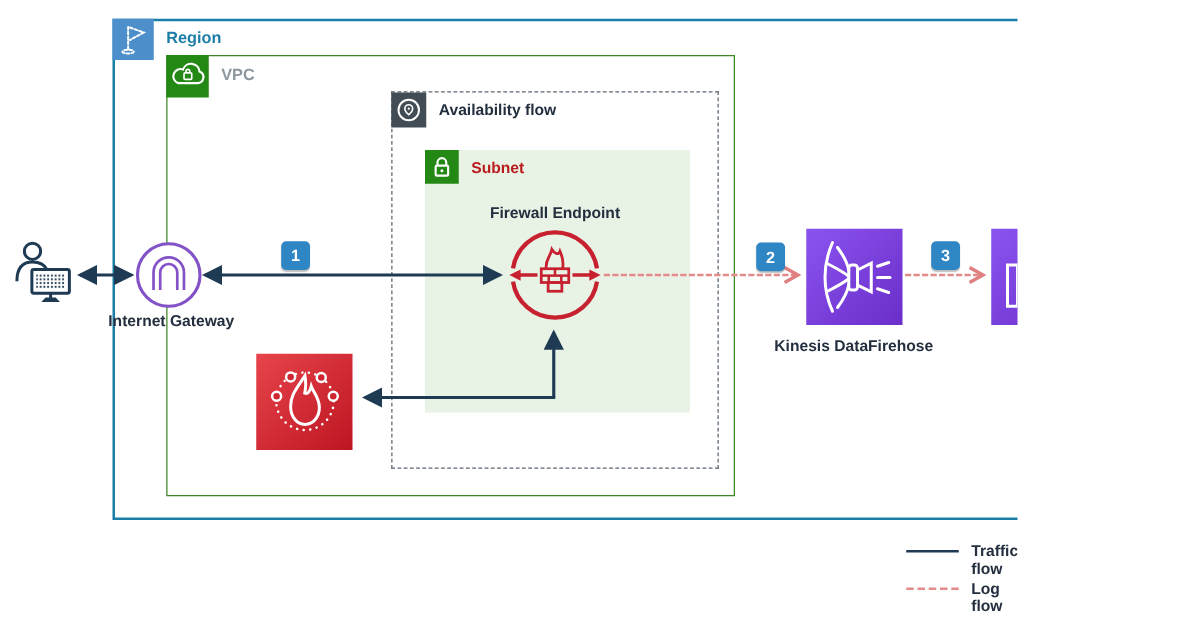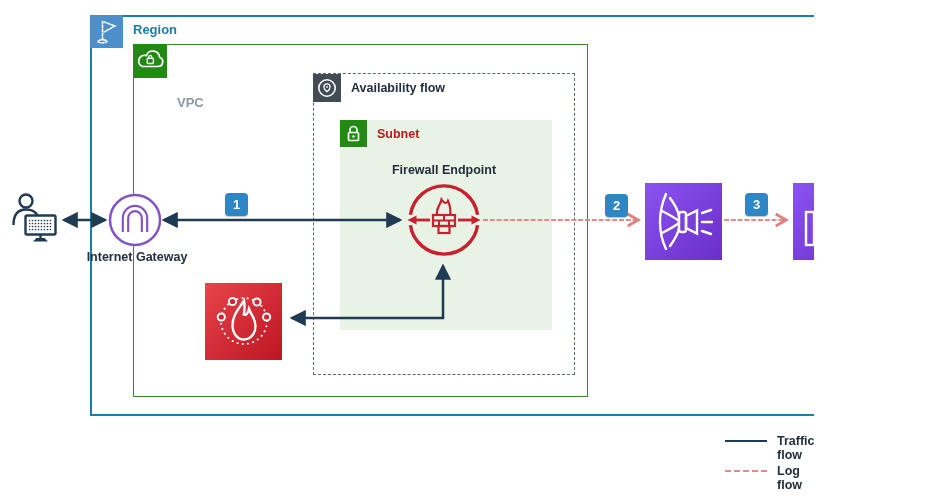--- a/index.html
+++ b/index.html
@@ -39,21 +39,21 @@
   <div class="lbl" style="left:133px;top:23px;color:#1B7EA6;font-size:13px;">Region</div>
 
   <div class="abs vpc-box" style="left:133px;top:44px;width:453px;height:351px;"></div>
   <div class="iconbox" style="left:133px;top:44px;width:34px;height:34px;background:#248814;">
     <svg width="34" height="34" viewBox="0 0 34 34">
       <path d="M9.5,22.5 h15.5 a4.8,4.8 0 0 0 1.6,-9.3 a6.8,6.8 0 0 0 -13.2,-1.6 a4.7,4.7 0 0 0 -3.9,10.9" stroke="#fff" stroke-width="1.7" fill="none" stroke-linecap="round"></path>
       <rect x="14.2" y="14.3" width="6.2" height="5.2" rx="0.8" stroke="#fff" stroke-width="1.3" fill="none"></rect>
       <path d="M15.8,14.3 v-1.3 a1.5,1.5 0 0 1 3,0 v1.3" stroke="#fff" stroke-width="1.3" fill="none"></path>
     </svg>
   </div>
-  <div class="lbl" style="left:177px;top:53px;color:#8C979E;font-size:13px;margin-top:43px;">VPC</div>
+  <div class="lbl" style="left:177px;top:53px;color:#8C979E;font-size:13px;">VPC</div>
 
   <div class="abs az-box" style="left:313px;top:73px;width:260px;height:300px;"></div>
   <div class="iconbox" style="left:313px;top:74px;width:28px;height:28px;background:#424C55;">
     <svg width="28" height="28" viewBox="0 0 28 28">
       <circle cx="14" cy="14" r="8.2" stroke="#fff" stroke-width="1.6" fill="none"></circle>
       <path d="M14,9.8 a3.1,3.1 0 0 1 3.1,3.1 c0,2.1 -3.1,4.8 -3.1,4.8 c0,0 -3.1,-2.7 -3.1,-4.8 a3.1,3.1 0 0 1 3.1,-3.1 Z" stroke="#fff" stroke-width="1.3" fill="none"></path>
       <circle cx="14" cy="12.9" r="0.9" fill="#fff"></circle>
     </svg>
   </div>
   <div class="lbl" style="left:351px;top:81px;">Availability flow</div>
@@ -160,20 +160,21 @@
         <path d="M17,50 C25,46 30,43 34,40"></path>
         <path d="M25,63 C31,55 33,50 34,45"></path>
         <rect x="34" y="29" width="7" height="20" rx="2.5"></rect>
         <path d="M41,33 L52,27.5 L52,50.5 L41,45 Z"></path>
         <line x1="57" y1="30" x2="66" y2="27"></line>
         <line x1="57" y1="39" x2="67" y2="39"></line>
         <line x1="57" y1="48" x2="66" y2="51"></line>
       </g>
     </svg>
   </div>
+  <div class="lbl center" style="left:608px;top:270px;width:150px;">Kinesis DataFirehose</div>
 
   <div class="iconbox" style="left:793px;top:183px;width:77px;height:77px;background:linear-gradient(135deg,#8A53F0,#6B2EC9);">
     <svg width="77" height="77" viewBox="0 0 77 77">
       <g stroke="#fff" stroke-width="2.4" fill="none">
         <rect x="13" y="29" width="8" height="33"></rect>
         <rect x="25" y="20" width="8" height="42"></rect>
         <rect x="37" y="13" width="8" height="49"></rect>
         <rect x="49" y="17" width="8" height="45"></rect>
         <circle cx="41" cy="35" r="15" fill="#7438DC"></circle>
         <path d="M47.4,28.6 A9,9 0 1 0 47.4,41.4"></path>

